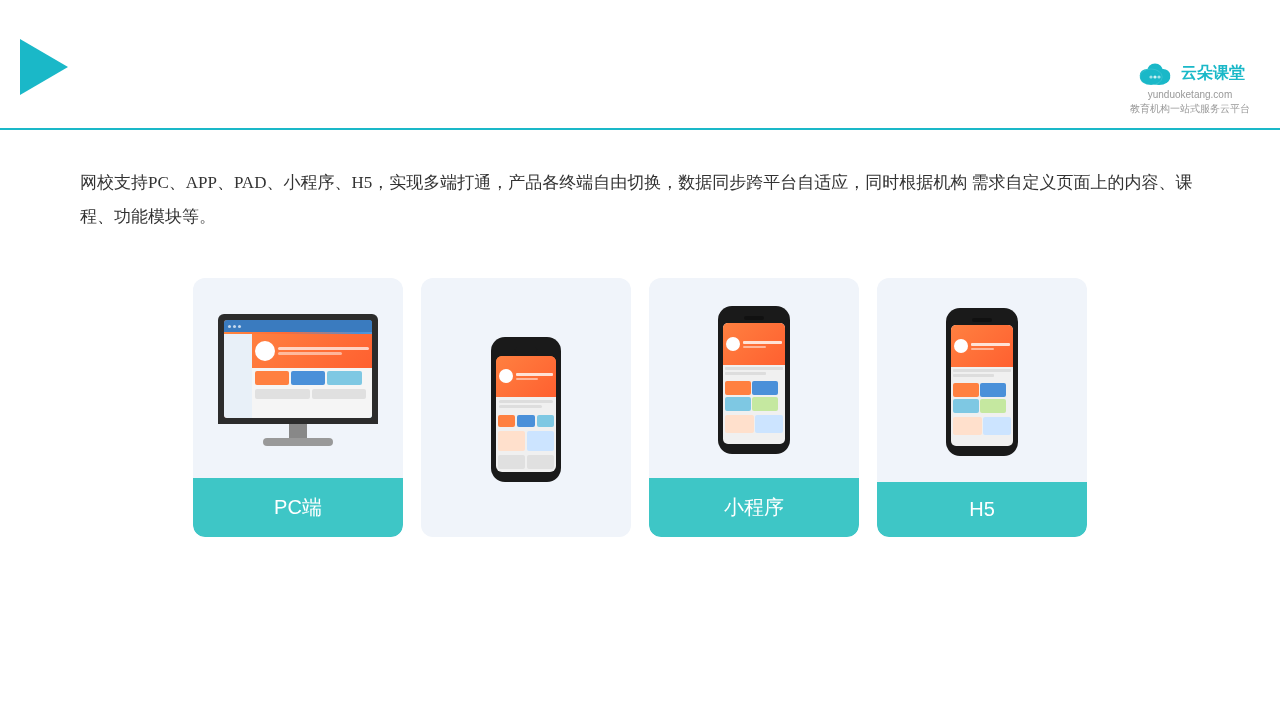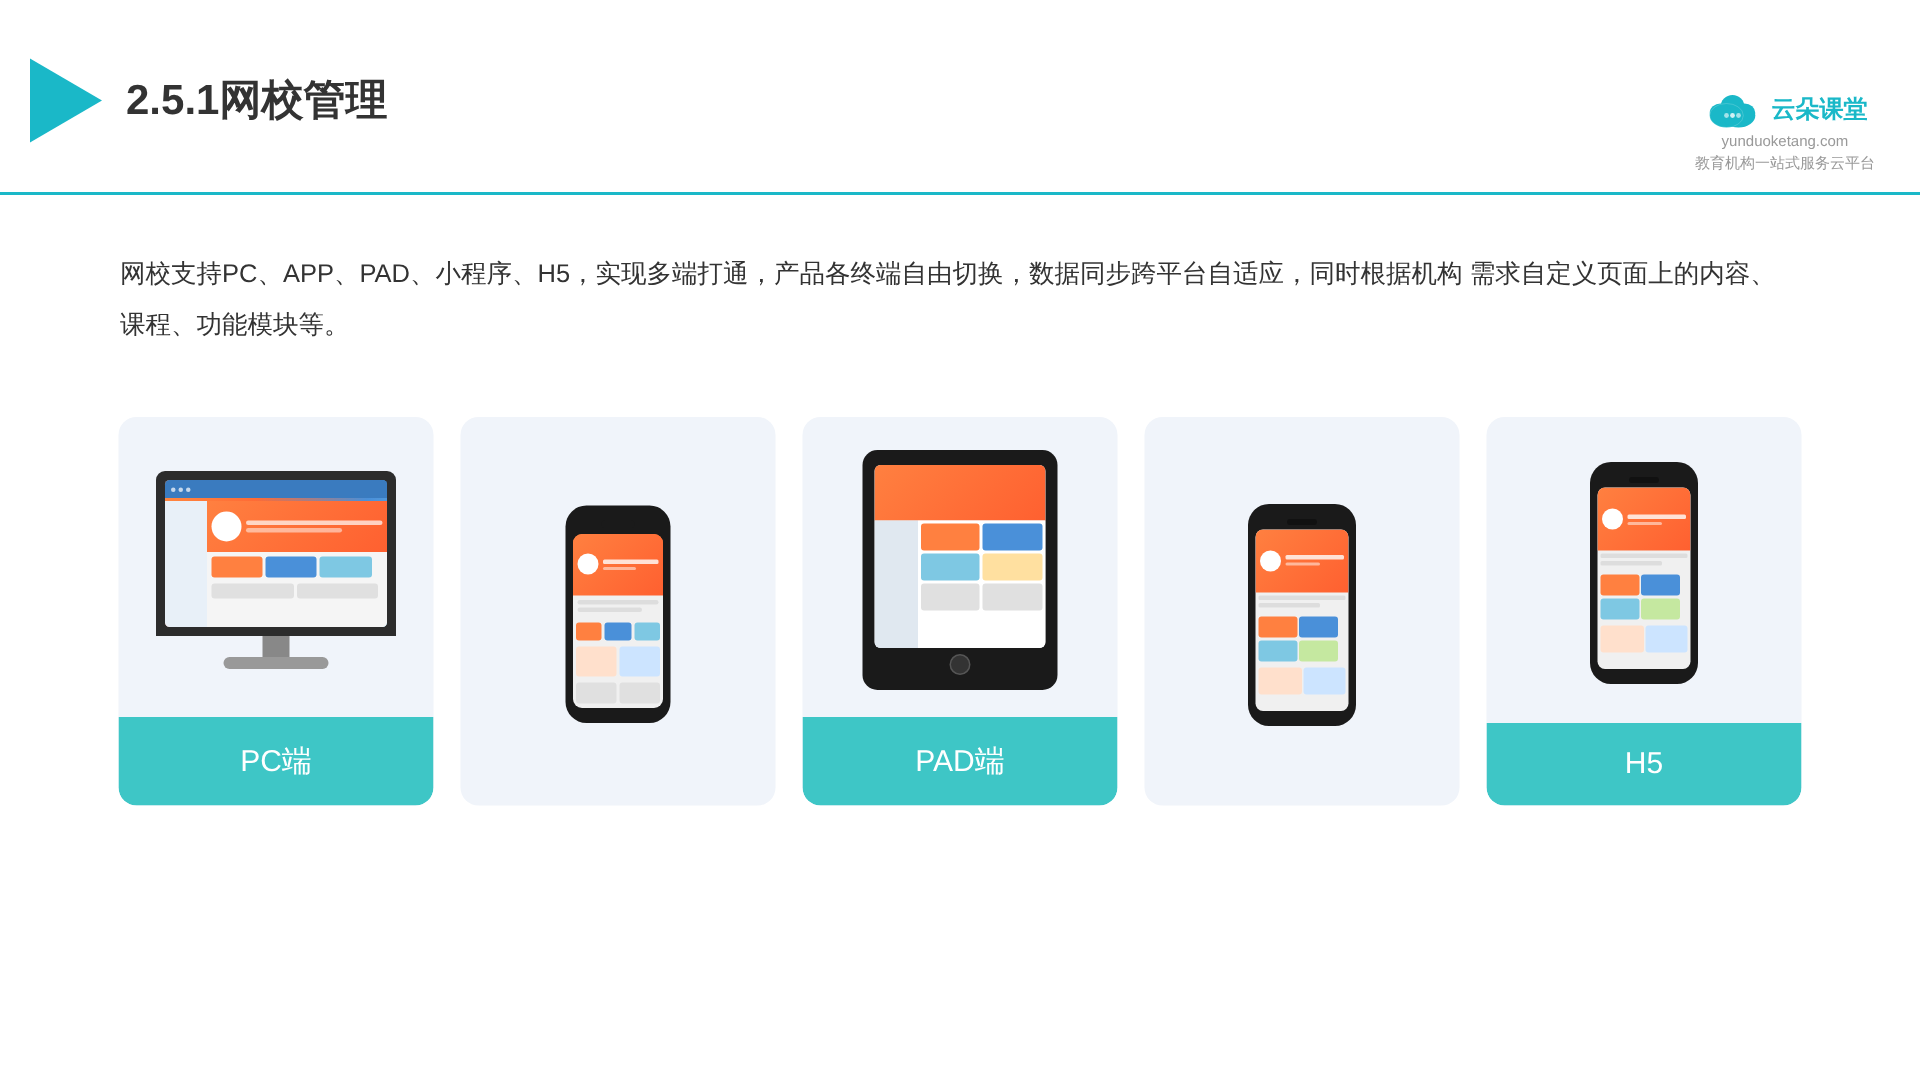--- a/index.html
+++ b/index.html
@@ -62,20 +62,21 @@
       color: #999;
       text-align: center;
     }
 
     
     .description {
       padding: 36px 80px 24px 80px;
       font-size: 17px;
       color: #333;
       line-height: 2;
+      font-family: Liberation Serif, serif;
     }
 
     
     .cards-container {
       display: flex;
       justify-content: center;
       gap: 18px;
       padding: 20px 50px 30px 50px;
     }
 
@@ -320,21 +321,20 @@
       height: 18px;
       border-radius: 2px;
     }
   </style>
 </head>
 <body>
 
 <div class="header">
   <div class="header-left">
     <div class="logo-triangle"></div>
-    <h1 class="page-title">2.5.1网校管理</h1>
   </div>
   <div class="header-right">
     <div class="brand-logo">
       <svg class="cloud-icon" viewBox="0 0 50 34" xmlns="http://www.w3.org/2000/svg">
         <ellipse cx="20" cy="22" rx="14" ry="10" fill="#1ab8c8"></ellipse>
         <ellipse cx="30" cy="22" rx="14" ry="10" fill="#1ab8c8"></ellipse>
         <ellipse cx="25" cy="15" rx="10" ry="10" fill="#1ab8c8"></ellipse>
         <ellipse cx="15" cy="20" rx="9" ry="8" fill="#1ab8c8"></ellipse>
         <ellipse cx="35" cy="20" rx="9" ry="8" fill="#1ab8c8"></ellipse>
 
@@ -425,48 +425,20 @@
           </div>
           <div style="padding:2px;display:flex;gap:2px;">
             <div style="flex:1;height:14px;border-radius:2px;background:#e0e0e0;"></div>
             <div style="flex:1;height:14px;border-radius:2px;background:#e0e0e0;"></div>
           </div>
         </div>
       </div>
     </div>
   </div>
 
-  <div class="card">
-    <div class="card-image-area">
-      <div class="tablet-device">
-        <div class="tablet-screen">
-          <div class="tablet-inner-top"></div>
-          <div class="tablet-inner-body">
-            <div class="tablet-inner-sidebar"></div>
-            <div class="tablet-inner-main">
-              <div class="tablet-row">
-                <div class="tablet-card" style="background:#ff8040;"></div>
-                <div class="tablet-card" style="background:#4a90d9;"></div>
-              </div>
-              <div class="tablet-row">
-                <div class="tablet-card" style="background:#7ec8e3;"></div>
-                <div class="tablet-card" style="background:#ffe0a0;"></div>
-              </div>
-              <div class="tablet-row">
-                <div class="tablet-card" style="background:#e0e0e0;"></div>
-                <div class="tablet-card" style="background:#e0e0e0;"></div>
-              </div>
-            </div>
-          </div>
-        </div>
-        <div class="tablet-home-btn"></div>
-      </div>
-    </div>
-    <div class="card-label">PAD端</div>
-  </div>
 
   <div class="card">
     <div class="card-image-area">
       <div class="mini-phone">
         <div class="mini-phone-notch"></div>
         <div class="mini-phone-screen">
           <div class="screen-orange-top">
             <div class="screen-avatar-sm"></div>
             <div style="flex:1;">
               <div style="height:3px;background:rgba(255,255,255,0.8);border-radius:1px;margin-bottom:2px;"></div>
@@ -483,20 +455,21 @@
             <div style="width:45%;height:14px;border-radius:2px;background:#7ec8e3;margin-top:1px;"></div>
             <div style="width:45%;height:14px;border-radius:2px;background:#c5e8a0;margin-top:1px;"></div>
           </div>
           <div style="padding:2px;display:flex;gap:1px;">
             <div style="flex:1;height:18px;border-radius:2px;background:#ffe0cc;"></div>
             <div style="flex:1;height:18px;border-radius:2px;background:#cce4ff;"></div>
           </div>
         </div>
       </div>
     </div>
+    <div class="card-label">小程序</div>
   </div>
 
   <div class="card">
     <div class="card-image-area">
       <div class="mini-phone">
         <div class="mini-phone-notch"></div>
         <div class="mini-phone-screen">
           <div class="screen-orange-top">
             <div class="screen-avatar-sm"></div>
             <div style="flex:1;">

